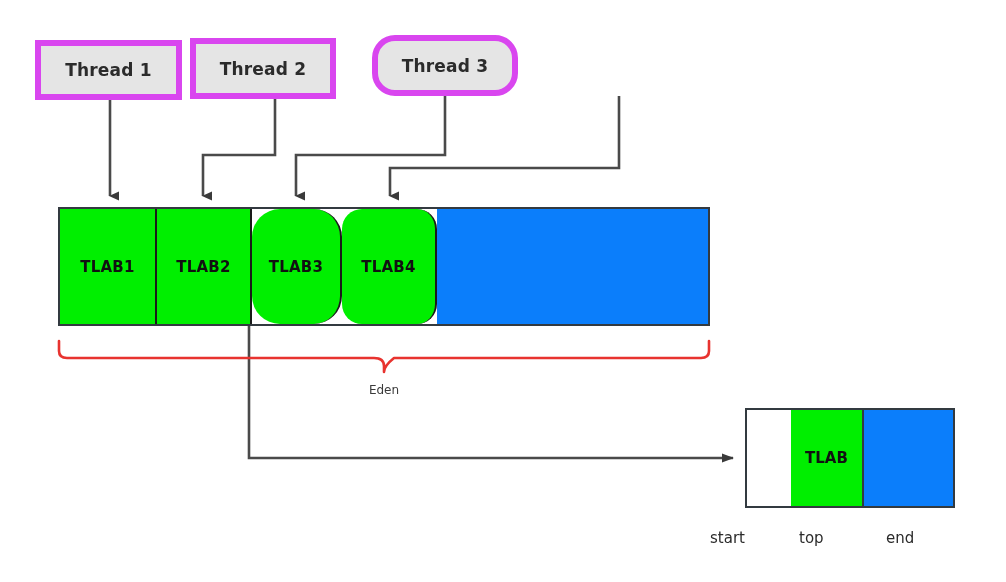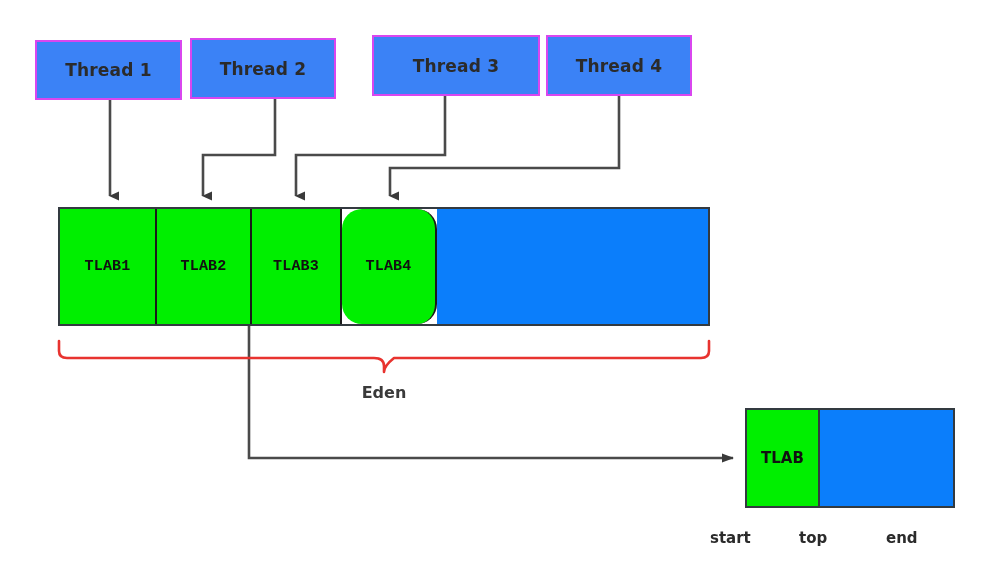--- a/index.html
+++ b/index.html
@@ -22,22 +22,22 @@
   #wires {
     position: absolute;
     left: 0;
     top: 0;
     width: 1006px;
     height: 582px;
   }
   .thread-box {
     position: absolute;
     box-sizing: border-box;
-    background: #3b82f6;
-    border: 2px solid #d946ef;
+    background: #e5e5e5;
+    border: 6px solid #d946ef;
     display: flex;
     align-items: center;
     justify-content: center;
     font-size: 17px;
     font-weight: bold;
     color: #2b2b2b;
     letter-spacing: 0.2px;
   }
   .eden-bar {
     position: absolute;
@@ -48,34 +48,33 @@
   }
   .tlab-cell {
     box-sizing: border-box;
     display: flex;
     align-items: center;
     justify-content: center;
     font-size: 15px;
     font-weight: bold;
     color: #111111;
     letter-spacing: 0.2px;
-    font-family: Liberation Mono, monospace;
   }
   .tlab-cell.green {
     background: #00ef00;
     border-right: 2px solid #1a1a1a;
   }
   .tlab-cell.free {
     background: #0b7efb;
     border-right: none;
   }
   .eden-label {
     position: absolute;
-    font-size: 16px;
-    font-weight: bold;
+    font-size: 12px;
+    font-weight: normal;
     color: #3a3a3a;
     text-align: center;
   }
   .detail-box {
     position: absolute;
     box-sizing: border-box;
     border: 2px solid #333a40;
     display: flex;
     overflow: hidden;
   }
@@ -91,21 +90,21 @@
   .detail-seg.green {
     background: #00ef00;
     border-right: 2px solid #333a40;
   }
   .detail-seg.blue {
     background: #0b7efb;
   }
   .marker-label {
     position: absolute;
     font-size: 15px;
-    font-weight: bold;
+    font-weight: normal;
     color: #2b2b2b;
     white-space: nowrap;
   }
 </style>
 </head>
 <body>
 
 <div id="canvas">
 
   <svg id="wires" viewBox="0 0 1006 582" xmlns="http://www.w3.org/2000/svg">
@@ -139,48 +138,45 @@
                L709,341"></path>
     </g>
   </svg>
 
   <div class="thread-box" style="left:35px; top:40px; width:147px; height:60px;">
     <span>Thread 1</span>
   </div>
   <div class="thread-box" style="left:190px; top:38px; width:146px; height:61px;">
     <span>Thread 2</span>
   </div>
-  <div class="thread-box" style="left:372px; top:35px; width:168px; height:61px;">
+  <div class="thread-box" style="left:372px; top:35px; width:146px; height:61px;border-radius:23px;">
     <span>Thread 3</span>
-  </div>
-  <div class="thread-box" style="left:546px; top:35px; width:146px; height:61px;">
-    <span>Thread 4</span>
   </div>
 
   <div class="eden-bar" style="left:58px; top:207px; width:652px; height:119px;">
     <div class="tlab-cell green" style="width:97px;">
       <span>TLAB1</span>
     </div>
     <div class="tlab-cell green" style="width:95px;">
       <span>TLAB2</span>
     </div>
-    <div class="tlab-cell green" style="width:90px;">
+    <div class="tlab-cell green" style="width:90px;border-radius:28px;">
       <span>TLAB3</span>
     </div>
     <div class="tlab-cell green" style="width:95px;border-radius:20px;">
       <span>TLAB4</span>
     </div>
     <div class="tlab-cell free" style="flex:1;">
       <span></span>
     </div>
   </div>
 
   <div class="eden-label" style="left:334px; top:383px; width:100px;">Eden</div>
 
-  <div class="detail-box" style="left:745px; top:408px; width:210px; height:100px;">
+  <div class="detail-box" style="left:745px; top:408px; width:210px; height:100px;padding-left:44px;">
     <div class="detail-seg green" style="width:73px;">
       <span>TLAB</span>
     </div>
     <div class="detail-seg blue" style="flex:1;">
       <span></span>
     </div>
   </div>
 
   <div class="marker-label" style="left:710px; top:529px;">start</div>
   <div class="marker-label" style="left:799px; top:529px;text-align:right;">top</div>

